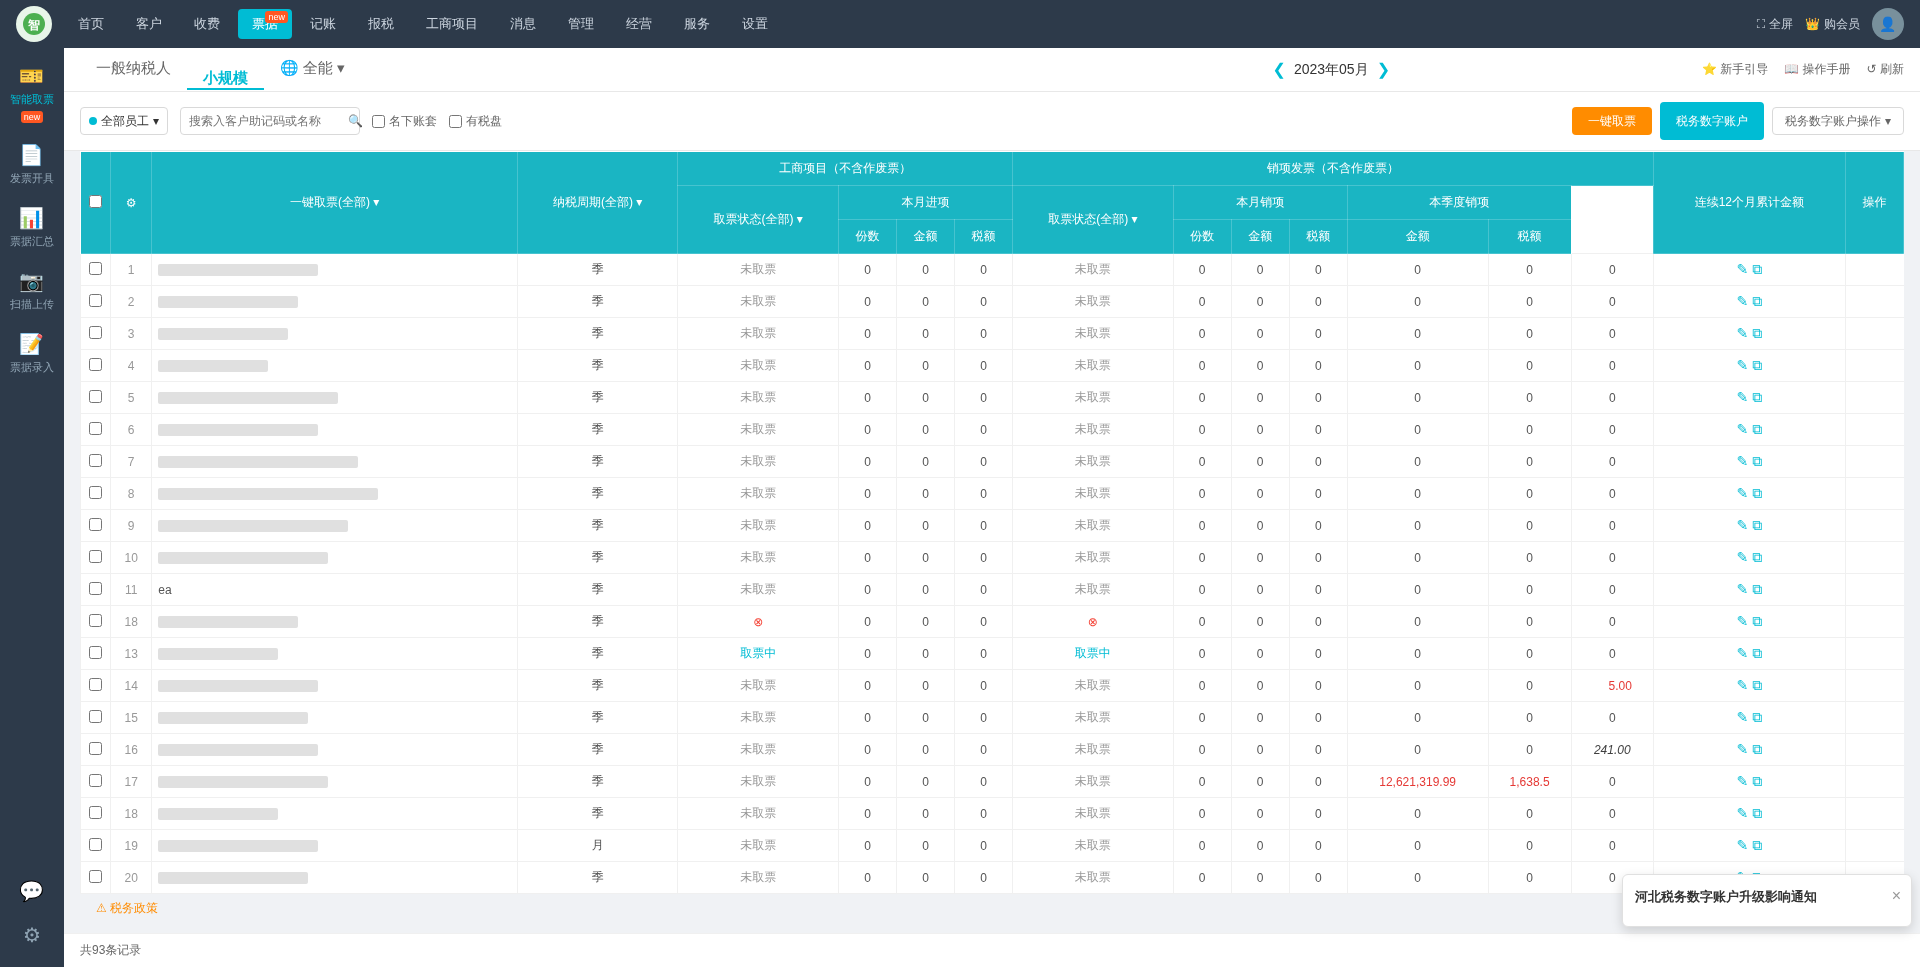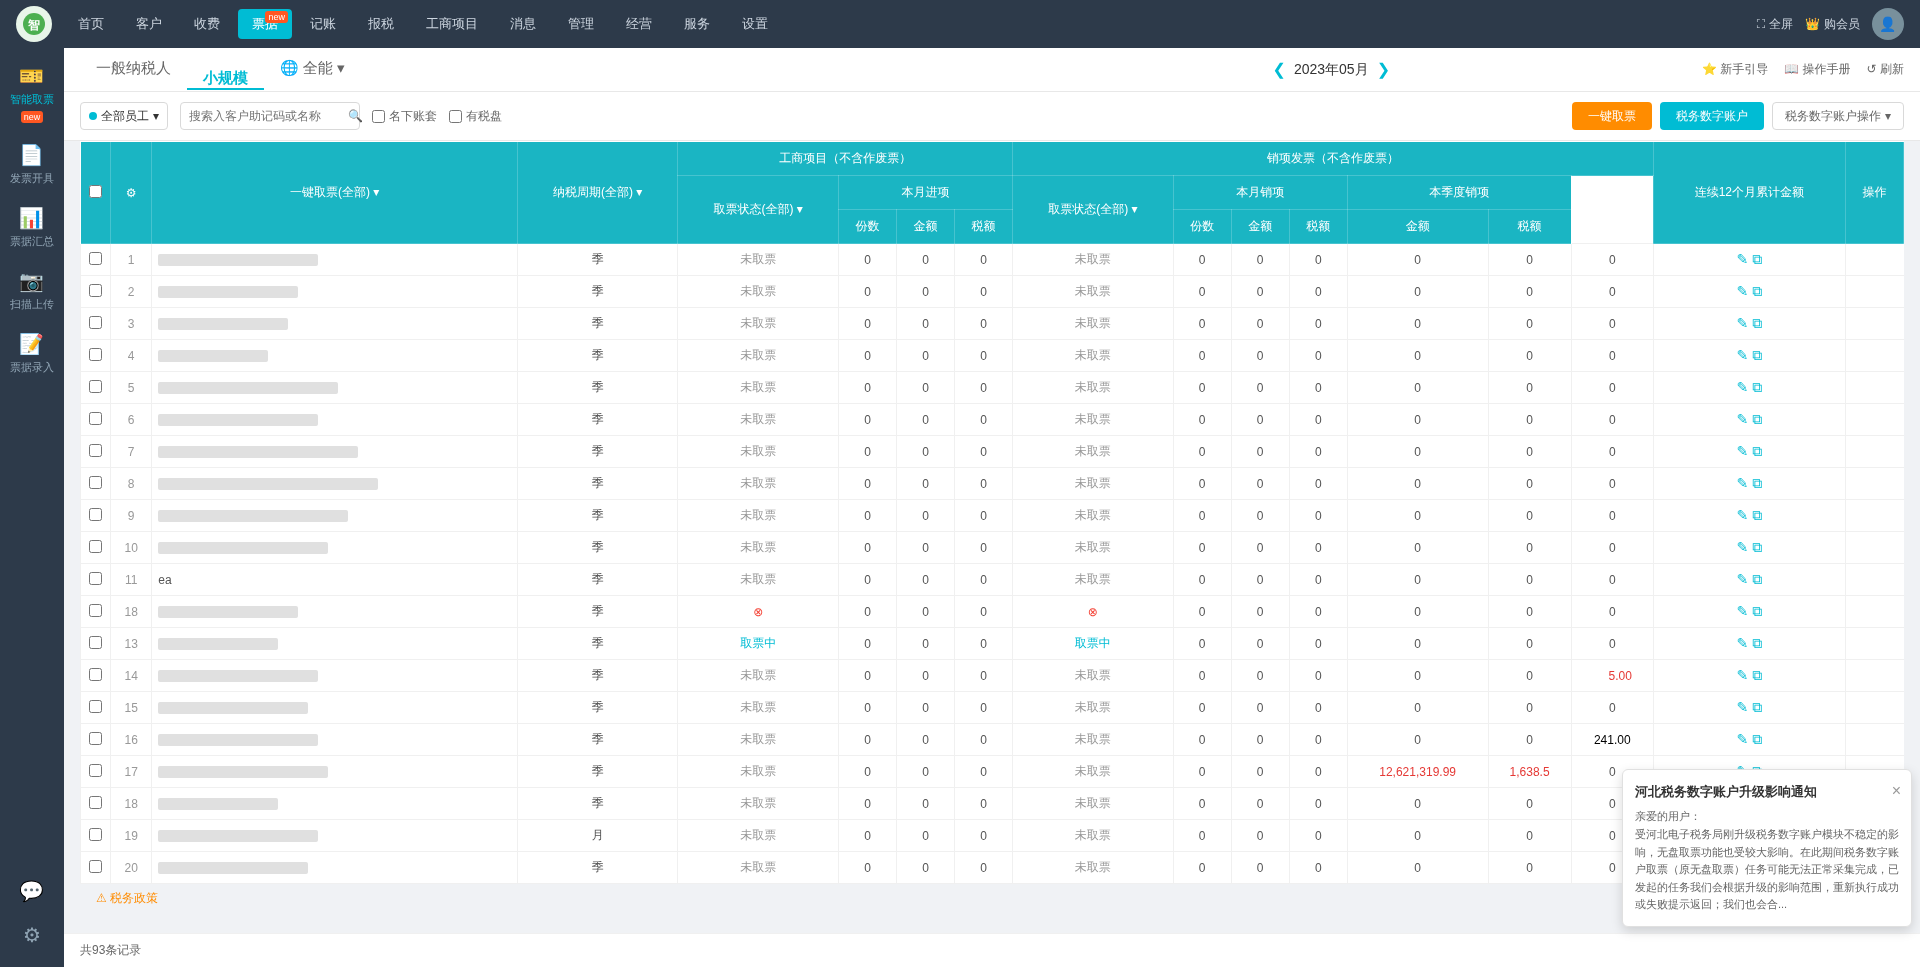--- a/index.html
+++ b/index.html
@@ -38,21 +38,21 @@
 
     
     .toolbar { background: #fff; padding: 10px 16px; display: flex; align-items: center; gap: 12px; border-bottom: 1px solid #e8e8e8; }
     .filter-select { border: 1px solid #d9d9d9; border-radius: 4px; padding: 4px 8px; font-size: 12px; background: #fff; display: flex; align-items: center; gap: 4px; cursor: pointer; height: 28px; }
     .filter-select .dot { width: 8px; height: 8px; background: #00bcd4; border-radius: 50%; }
     .search-box { border: 1px solid #d9d9d9; border-radius: 4px; padding: 4px 8px; font-size: 12px; width: 180px; display: flex; align-items: center; gap: 4px; height: 28px; }
     .search-box input { border: none; outline: none; font-size: 12px; flex: 1; color: #999; }
     .checkbox-label { display: flex; align-items: center; gap: 4px; font-size: 12px; color: #666; cursor: pointer; }
     .toolbar-right { margin-left: auto; display: flex; align-items: center; gap: 8px; }
     .btn-primary { background: #ff8c00; color: #fff; border: none; border-radius: 4px; padding: 6px 16px; font-size: 12px; cursor: pointer; height: 28px; }
-    .btn-teal { background: #00bcd4; color: #fff; border: none; border-radius: 4px; padding: 6px 16px; font-size: 12px; cursor: pointer; height: 28px; }
+    .btn-teal { background: #00bcd4; color: #fff; border: none; border-radius: 4px; padding: 6px 16px; font-size: 12px; cursor: pointer; height: 38px; }
     .btn-outline { background: #fff; color: #666; border: 1px solid #d9d9d9; border-radius: 4px; padding: 6px 12px; font-size: 12px; cursor: pointer; height: 28px; display: flex; align-items: center; gap: 4px; }
 
     
     .table-container { flex: 1; overflow-y: auto; overflow-x: auto; padding: 0 16px 16px; }
     table { width: 100%; border-collapse: collapse; background: #fff; font-size: 12px; }
     thead tr th { background: #1ab5c3; color: #fff; padding: 8px 6px; text-align: center; border: 1px solid rgba(255,255,255,0.2); font-weight: normal; white-space: nowrap; }
     tbody tr { border-bottom: 1px solid #f0f0f0; }
     tbody tr td { padding: 7px 6px; text-align: center; color: #555; border: 1px solid #f0f0f0; white-space: nowrap; }
     tbody tr td.left { text-align: left; }
     .status-no { color: #999; }
@@ -515,21 +515,21 @@
               <td><span class="status-no">未取票</span></td>
               <td><span>0</span></td>
               <td><span>0</span></td>
               <td><span>0</span></td>
               <td><span class="status-no">未取票</span></td>
               <td><span>0</span></td>
               <td><span>0</span></td>
               <td><span>0</span></td>
               <td><span>0</span></td>
               <td><span>0</span></td>
-              <td><span style="color:#000000;">241.00</span></td>
+              <td><span style="color:#404040;font-style:italic;">241.00</span></td>
               <td><span class="action-icon">✎</span><span class="action-icon">⧉</span></td>
             </tr>
             <tr>
               <td><input type="checkbox" style=""></td>
               <td><span class="row-num">17</span></td>
               <td class="left"><span class="blurred-text" style="width:170px;"></span></td>
               <td><span>季</span></td>
               <td><span class="status-no">未取票</span></td>
               <td><span>0</span></td>
               <td><span>0</span></td>
@@ -604,17 +604,13 @@
 
     <div class="table-footer">
       <span>共93条记录</span>
     </div>
   </div>
 </div>
 
 <div class="notification-popup" style="position:fixed; right:8px; bottom:40px; width:290px; z-index:1000;">
   <span class="notif-close">×</span>
   <div class="notif-header">河北税务数字账户升级影响通知</div>
-  <div style="font-size:11px; color:#666; line-height:1.6;">
-    亲爱的用户：<br>
-    受河北电子税务局刚升级税务数字账户模块不稳定的影响，无盘取票功能也受较大影响。在此期间税务数字账户取票（原无盘取票）任务可能无法正常采集完成，已发起的任务我们会根据升级的影响范围，重新执行成功或失败提示返回；我们也会合...
-  </div>
 </div>
 
 </body></html>

